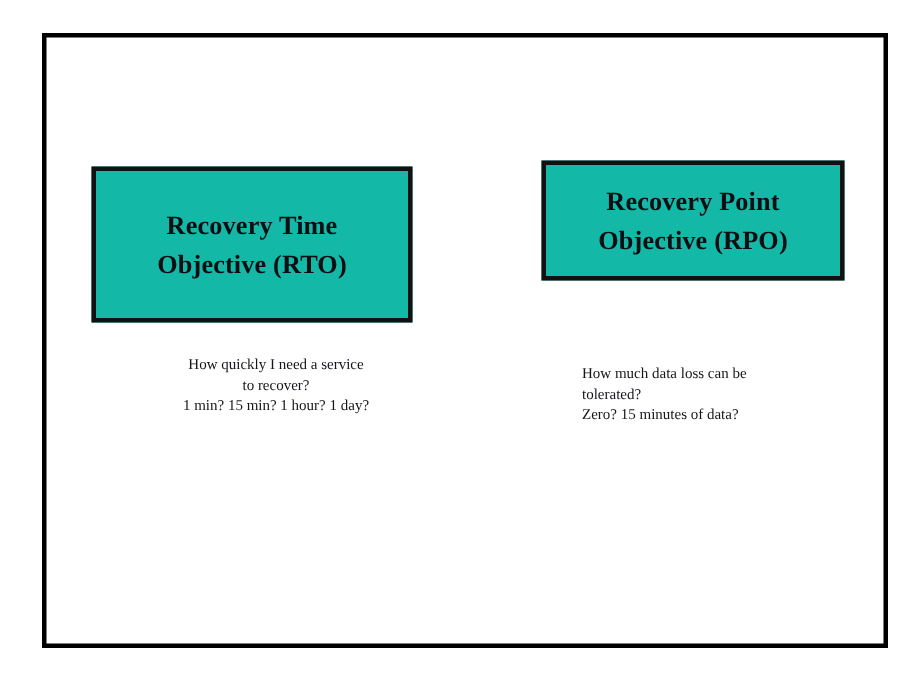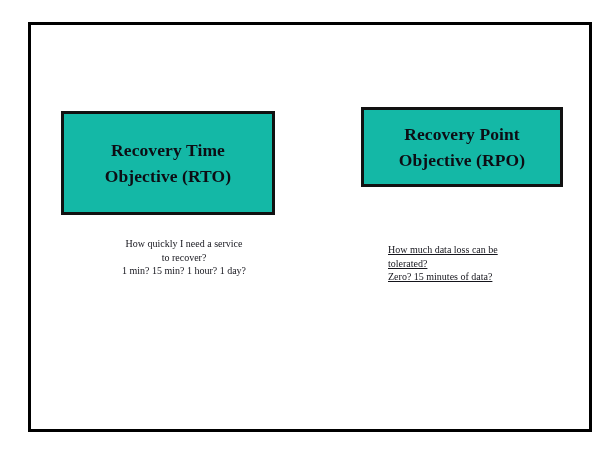--- a/index.html
+++ b/index.html
@@ -80,21 +80,20 @@
   #box-rpo {
     left: 330px;
     top: 82px;
     width: 202px;
     height: 80px;
   }
   #detail-rpo {
     left: 357px;
     top: 218px;
     width: 210px;
-    text-decoration: underline;
   }
 </style>
 </head>
 <body>
 
 <div id="slide-canvas">
 
   <div class="concept-block">
     <div class="concept-box" id="box-rto">
       <div class="concept-box-title">Recovery Time

